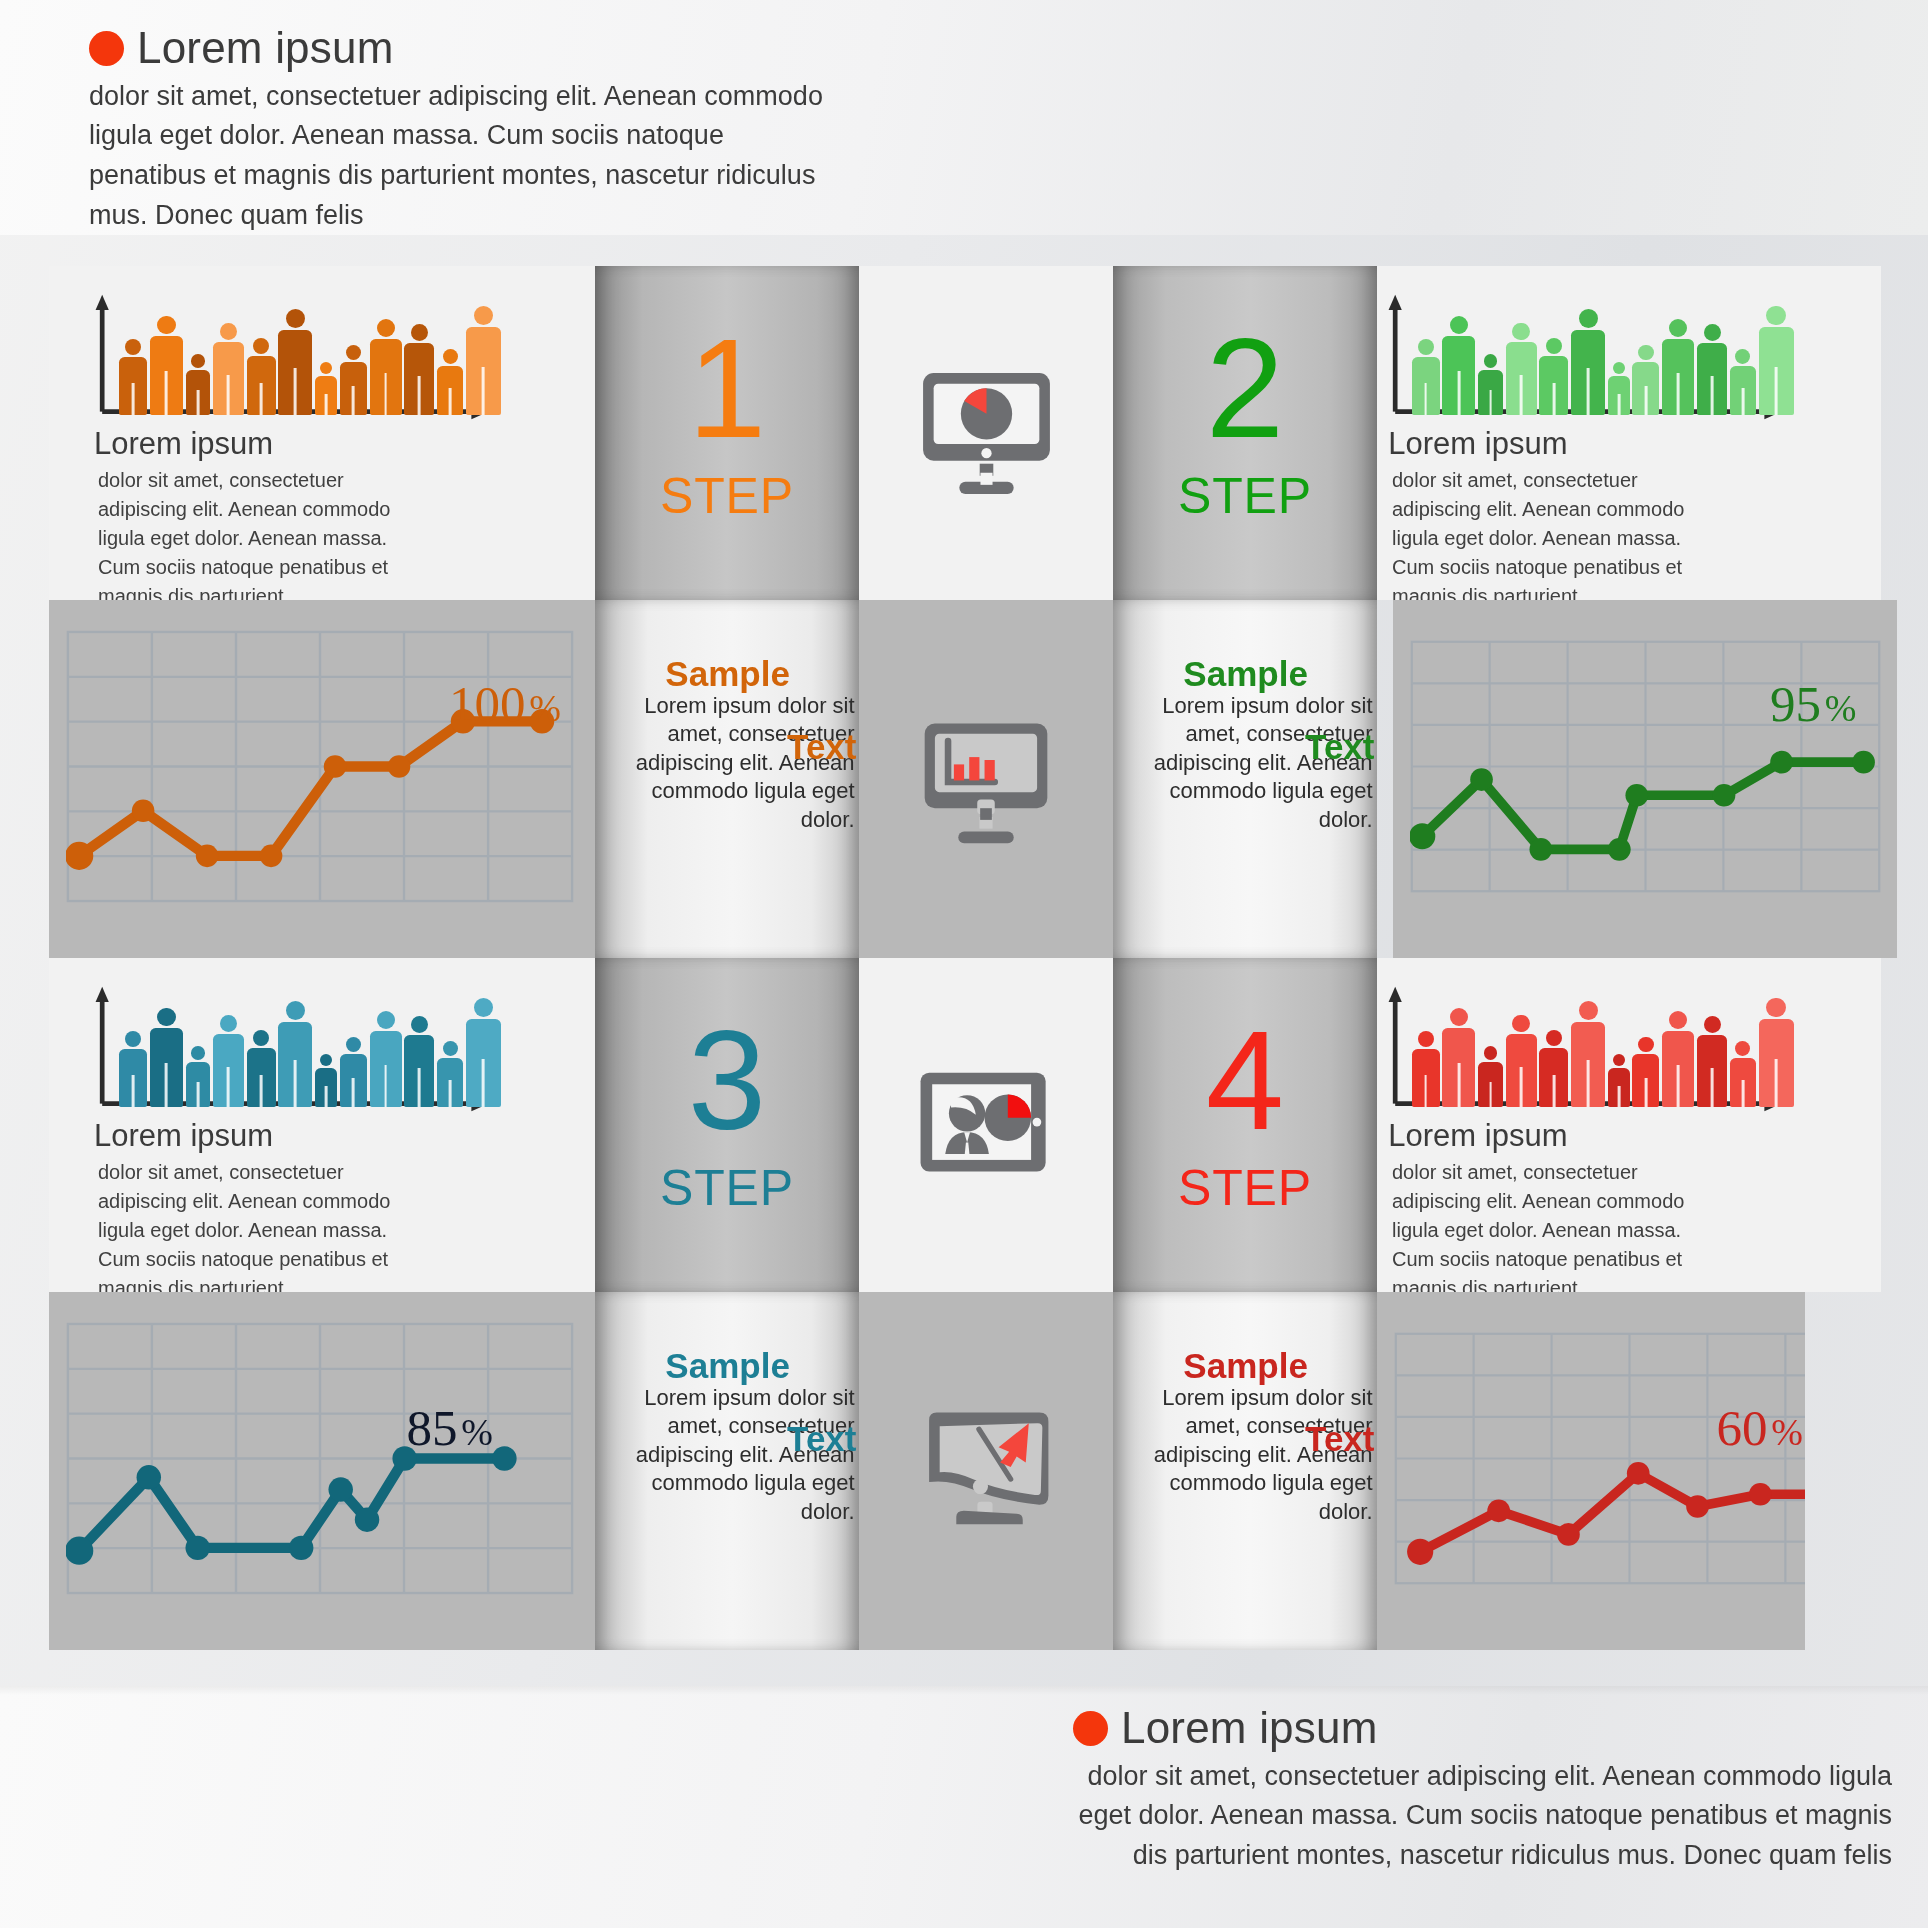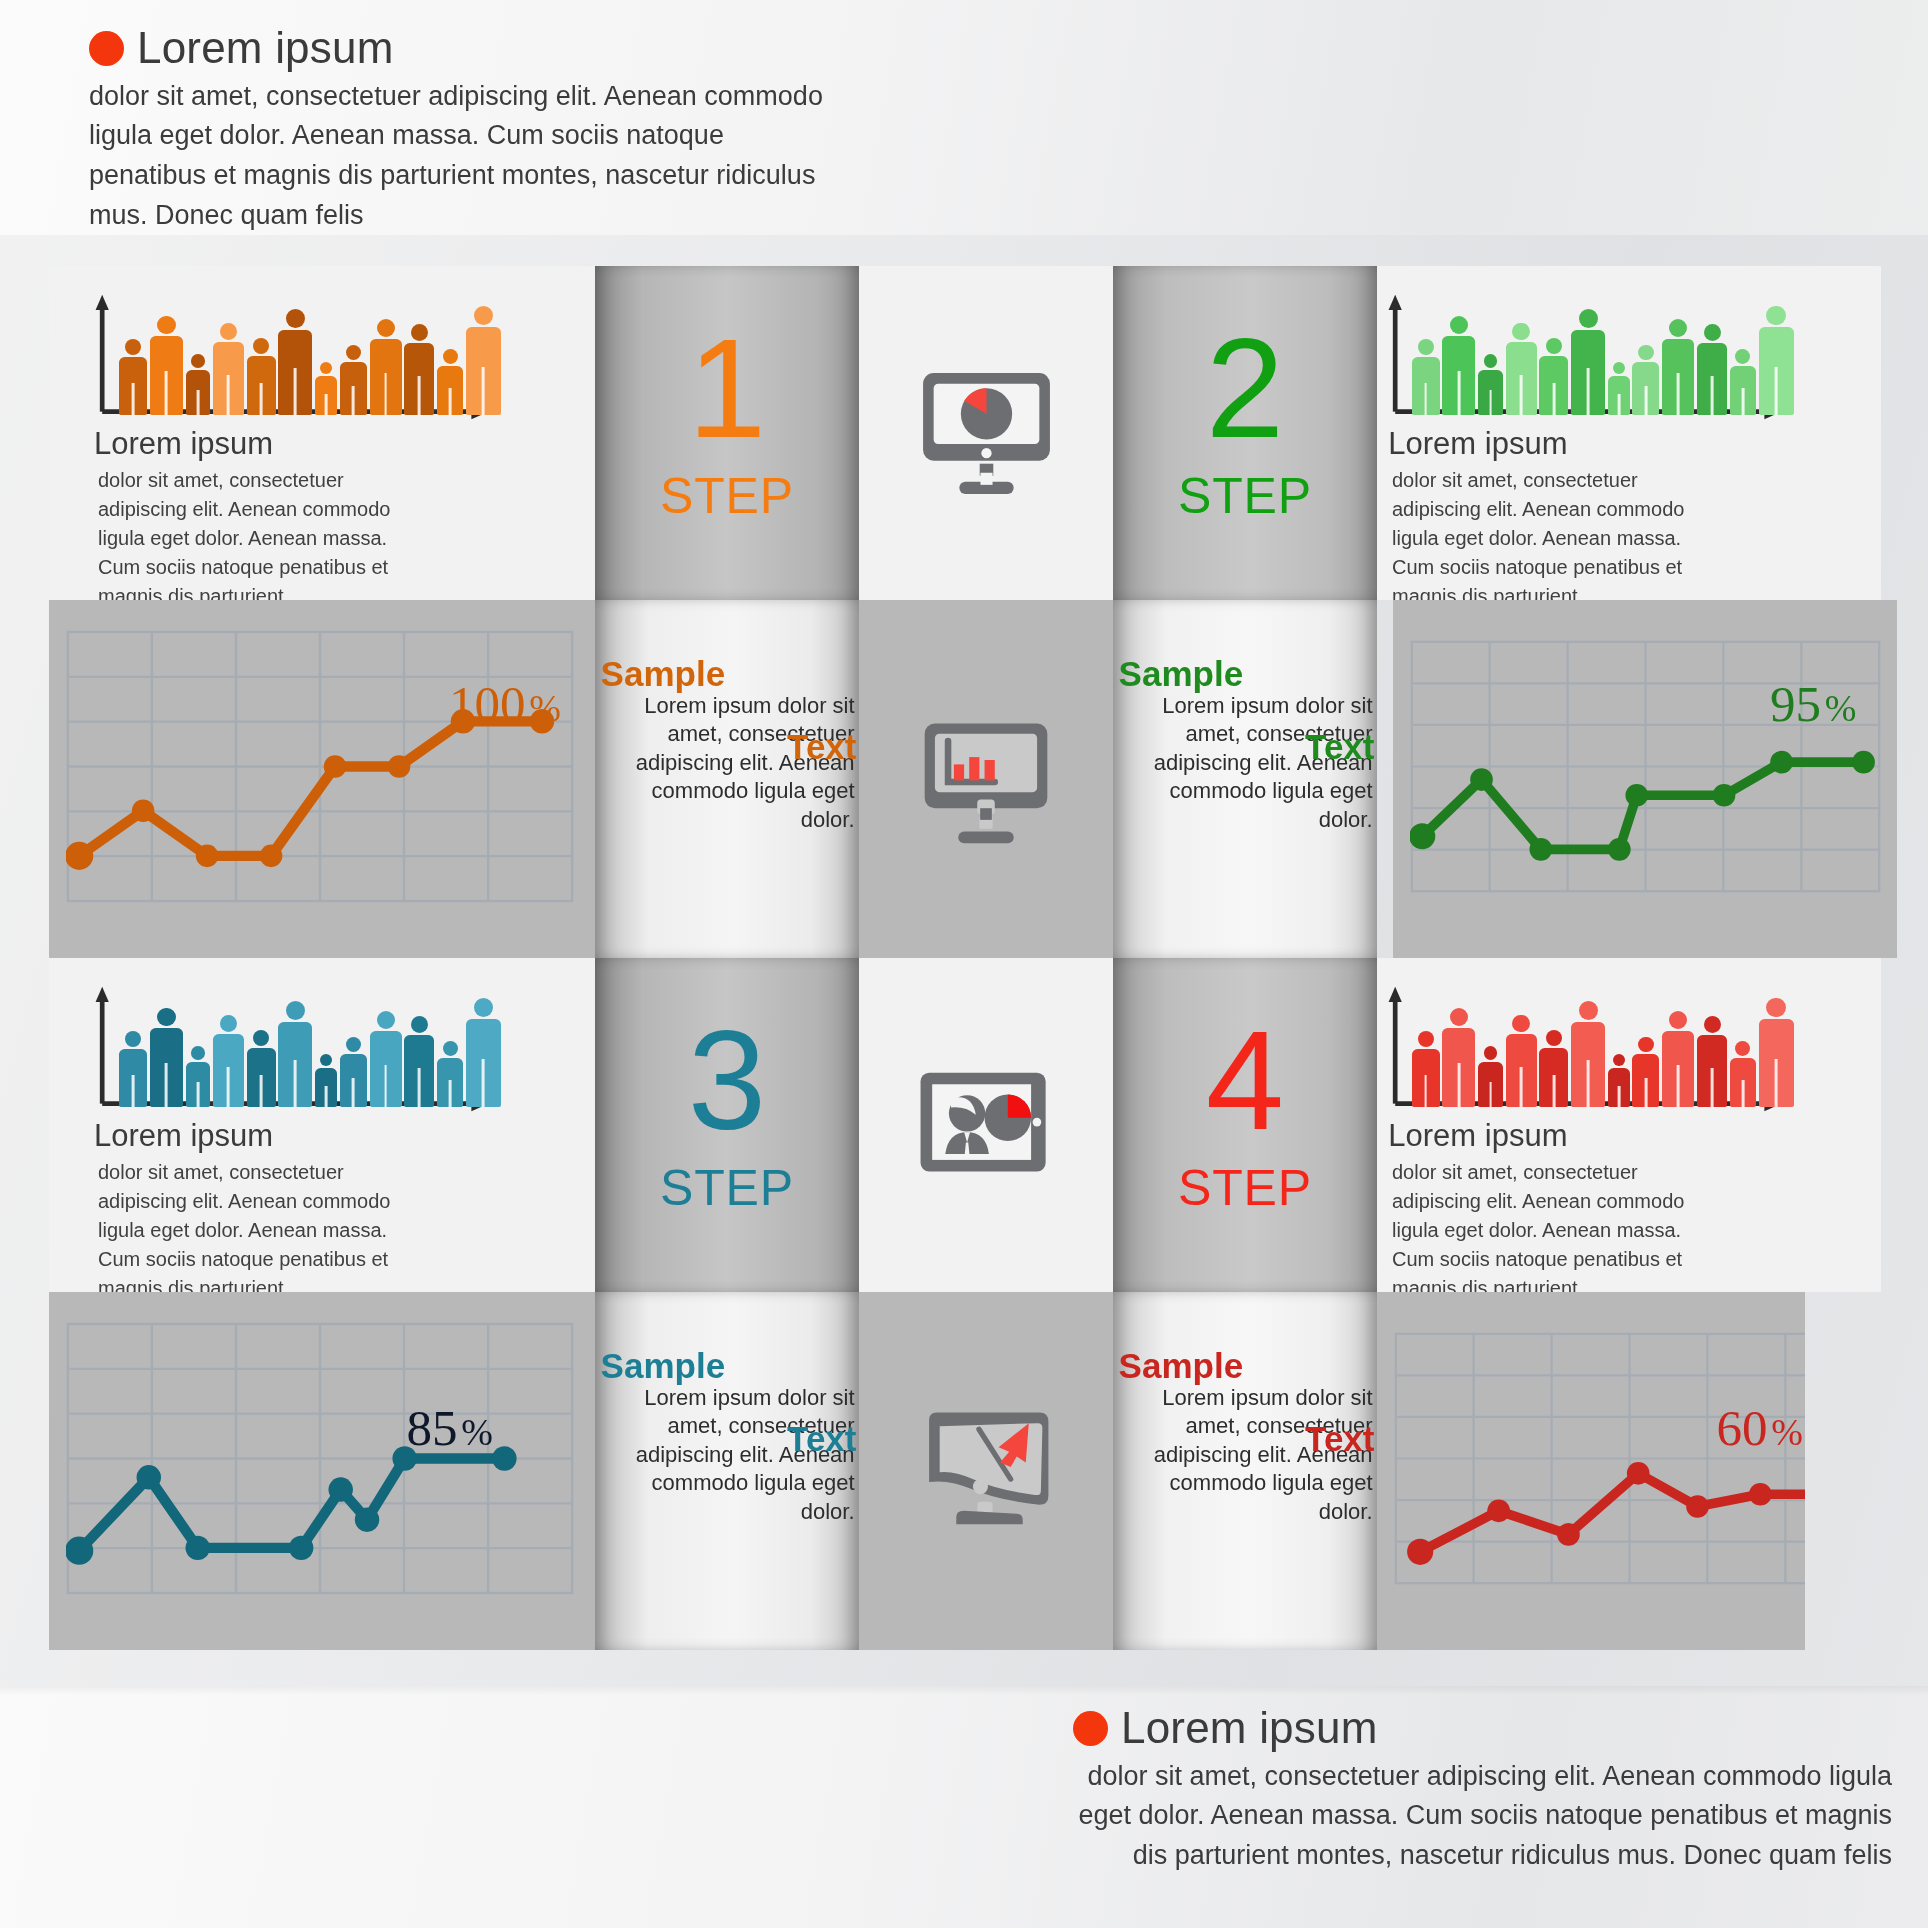--- a/index.html
+++ b/index.html
@@ -76,21 +76,21 @@
     position:absolute;width:100%;text-align:center;font-size:141px;line-height:1;
     font-weight:400;font-family:"Liberation Sans",sans-serif;
   }
   .step-lbl{
     position:absolute;width:100%;text-align:center;font-size:50px;line-height:1;letter-spacing:0.9px;
   }
 
   
   .smp{position:absolute;width:254px;}
   .smp .big{
-    font-size:35px;font-weight:bold;line-height:1.02;text-align:left;
+    font-size:35px;font-weight:bold;line-height:1.02;text-align:center;
   }
   .smp .body{
     font-size:22px;color:#2d2d2d;line-height:1.3;text-align:right;
   }
   .smp .t1{display:block;}
 
   
   .icon-cell{display:flex;align-items:center;justify-content:center;}
   .icon-cell svg{display:block;}
   .shadow-lr{box-shadow:inset 15px 0 19px -9.4px rgba(0,0,0,.32), inset -15px 0 19px -9.4px rgba(0,0,0,.32);}

